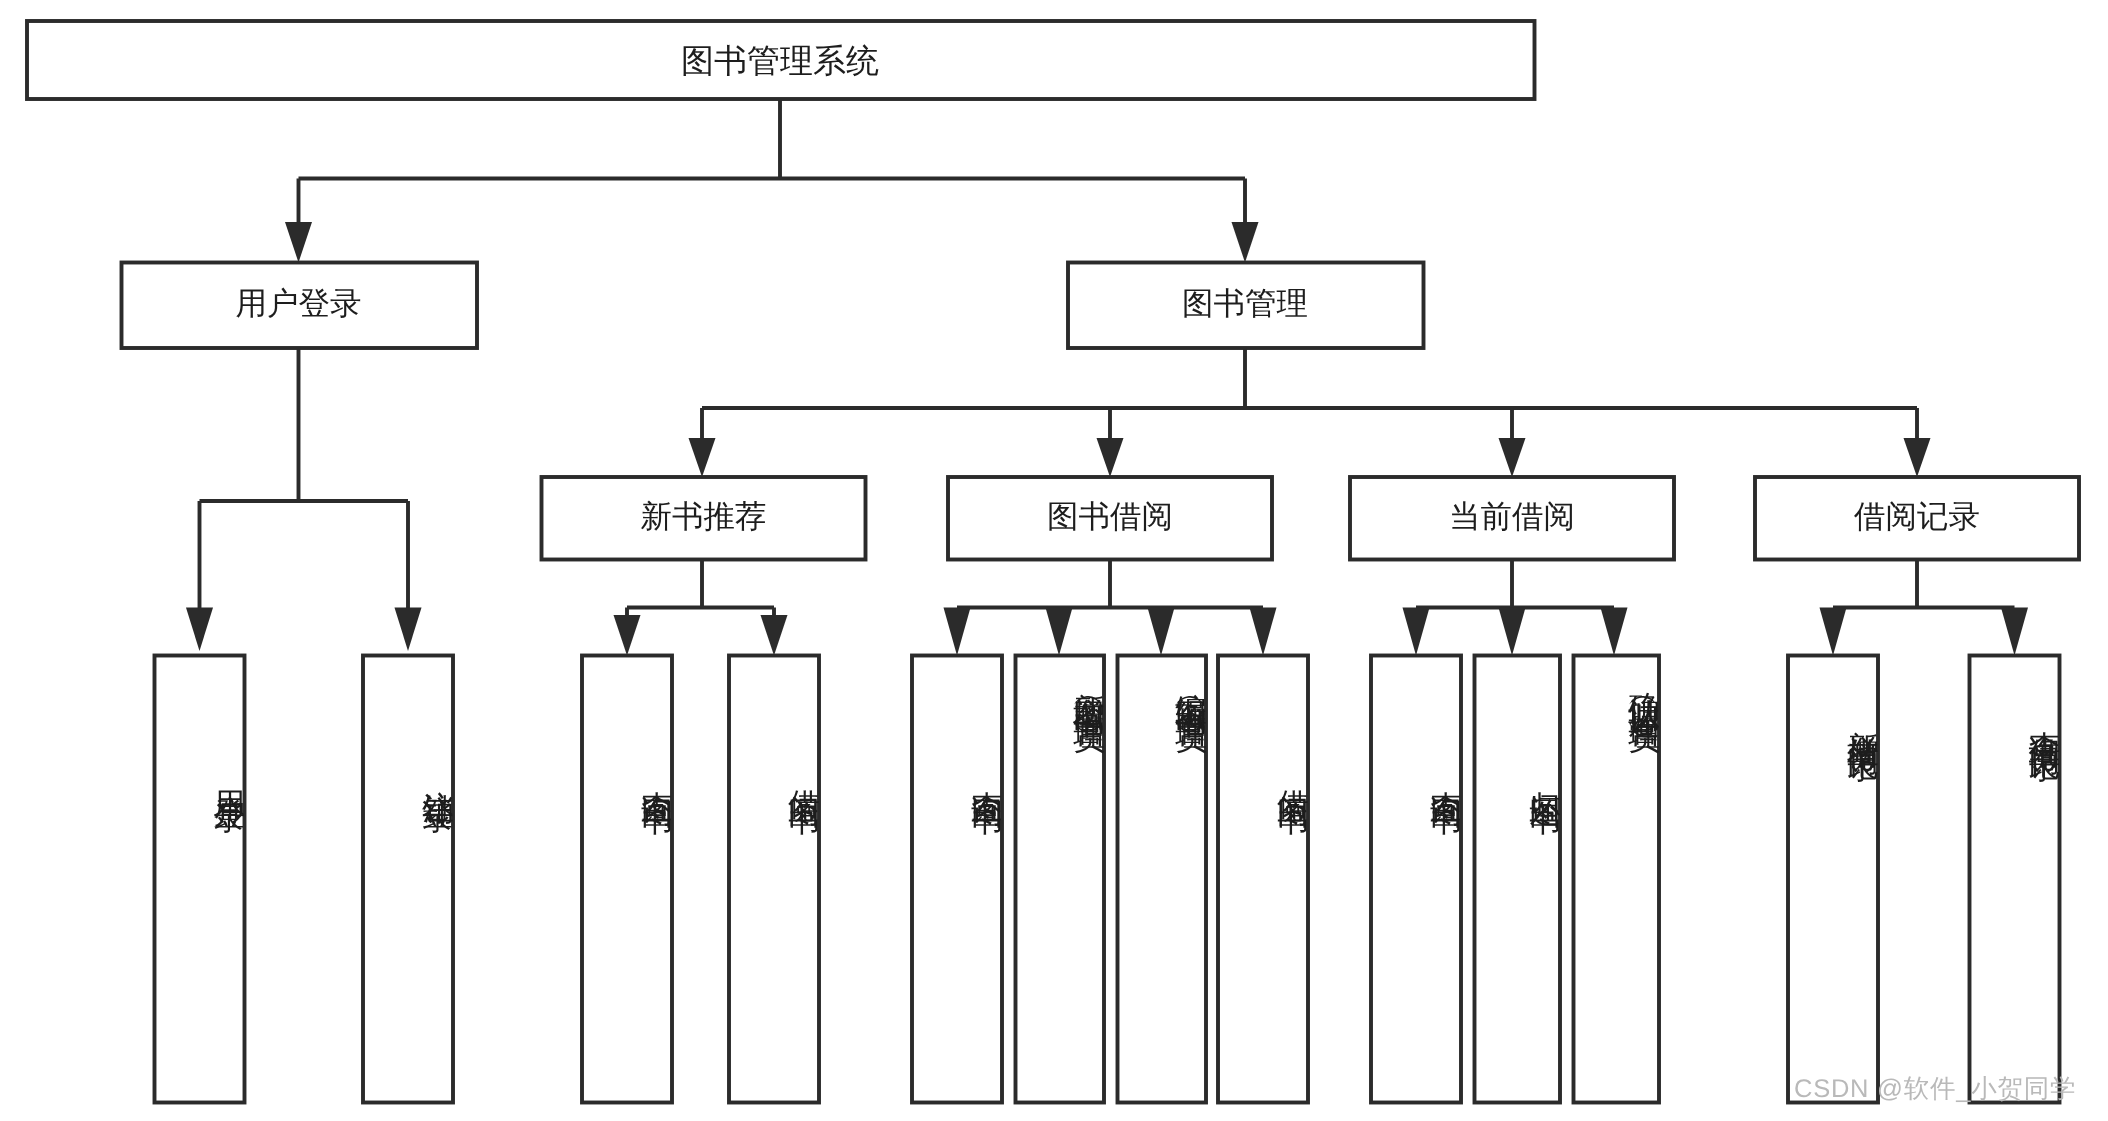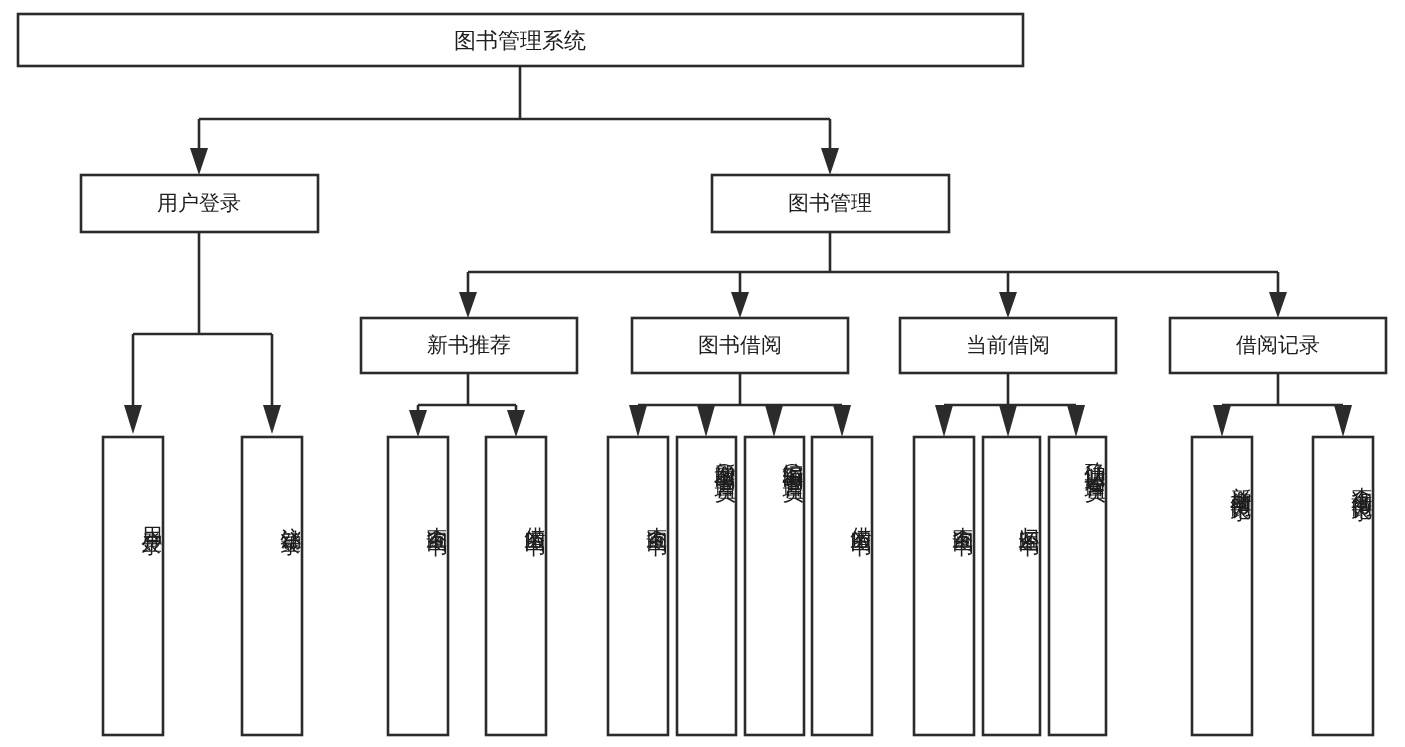--- a/index.html
+++ b/index.html
@@ -187,13 +187,14 @@
   <div class="vlabel" style="left:745px; top:445px; width:59px;">编辑图书（管理员）</div>
   <div class="vlabel" style="left:812px; top:510px; width:60px;">借阅图书</div>
 
   <div class="vlabel" style="left:914px; top:510px; width:60px;">查询图书</div>
   <div class="vlabel" style="left:983px; top:510px; width:57px;">归还图书</div>
   <div class="vlabel" style="left:1049px; top:445px; width:57px;">确认归还（管理员）</div>
 
   <div class="vlabel" style="left:1192px; top:470px; width:60px;">新增借阅记录</div>
   <div class="vlabel" style="left:1313px; top:470px; width:60px;">查询借阅记录</div>
 
+  <div class="watermark" style="left:1196px; top:714px;">CSDN @软件_小贺同学</div>
 </div>
 
 </body></html>

